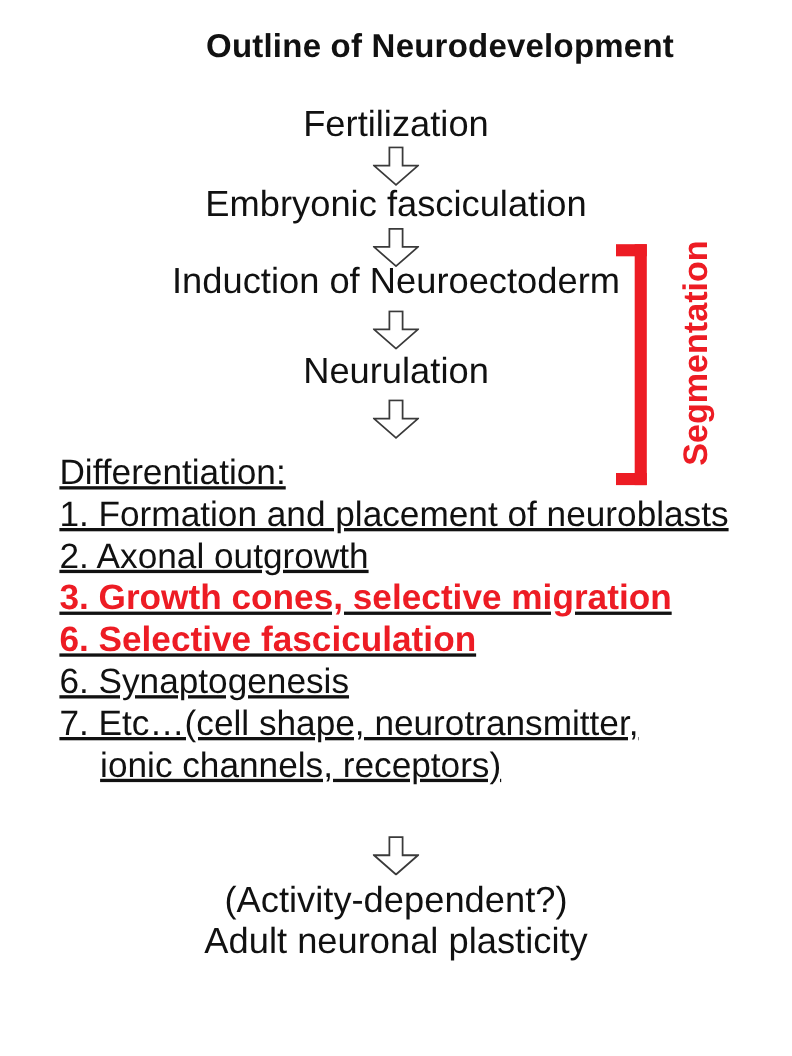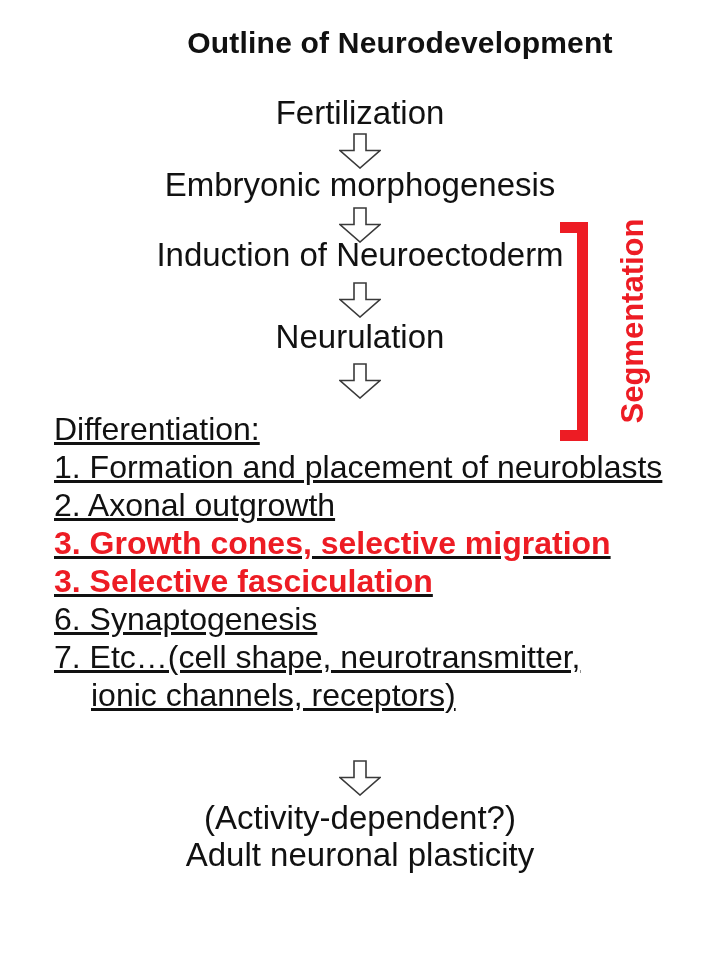--- a/index.html
+++ b/index.html
@@ -91,21 +91,21 @@
 <div class="slide">
 
   <div class="centered title">Outline of Neurodevelopment</div>
 
   <div class="centered step s0">Fertilization</div>
 
   <svg class="arrow a0" viewBox="0 0 42 36">
     <path d="M15 1 H27 V17.5 H41 L21 35 L1 17.5 H15 Z" fill="#ffffff" stroke="#3a3a3a" stroke-width="1.6"></path>
   </svg>
 
-  <div class="centered step s1">Embryonic morphogenesis</div>
+  <div class="centered step s1">Embryonic fasciculation</div>
 
   <svg class="arrow a1" viewBox="0 0 42 36">
     <path d="M15 1 H27 V17.5 H41 L21 35 L1 17.5 H15 Z" fill="#ffffff" stroke="#3a3a3a" stroke-width="1.6"></path>
   </svg>
 
   <div class="centered step s2">Induction of Neuroectoderm</div>
 
   <svg class="arrow a2" viewBox="0 0 42 36">
     <path d="M15 1 H27 V17.5 H41 L21 35 L1 17.5 H15 Z" fill="#ffffff" stroke="#3a3a3a" stroke-width="1.6"></path>
   </svg>
@@ -117,21 +117,21 @@
   </svg>
 
   <div class="bracket"></div>
   <div class="seg-label">Segmentation</div>
 
   <div class="diff">
     <div class="li">Differentiation:</div>
     <div class="li">1. Formation and placement of neuroblasts</div>
     <div class="li">2. Axonal outgrowth</div>
     <div class="li red">3. Growth cones, selective migration</div>
-    <div class="li red">3. Selective fasciculation</div>
+    <div class="li red">6. Selective fasciculation</div>
     <div class="li">6. Synaptogenesis</div>
     <div class="li">7. Etc…(cell shape, neurotransmitter,</div>
     <div class="li indent">ionic channels, receptors)</div>
   </div>
 
   <svg class="arrow a4" viewBox="0 0 42 36">
     <path d="M15 1 H27 V17.5 H41 L21 35 L1 17.5 H15 Z" fill="#ffffff" stroke="#3a3a3a" stroke-width="1.6"></path>
   </svg>
 
   <div class="centered step final">

